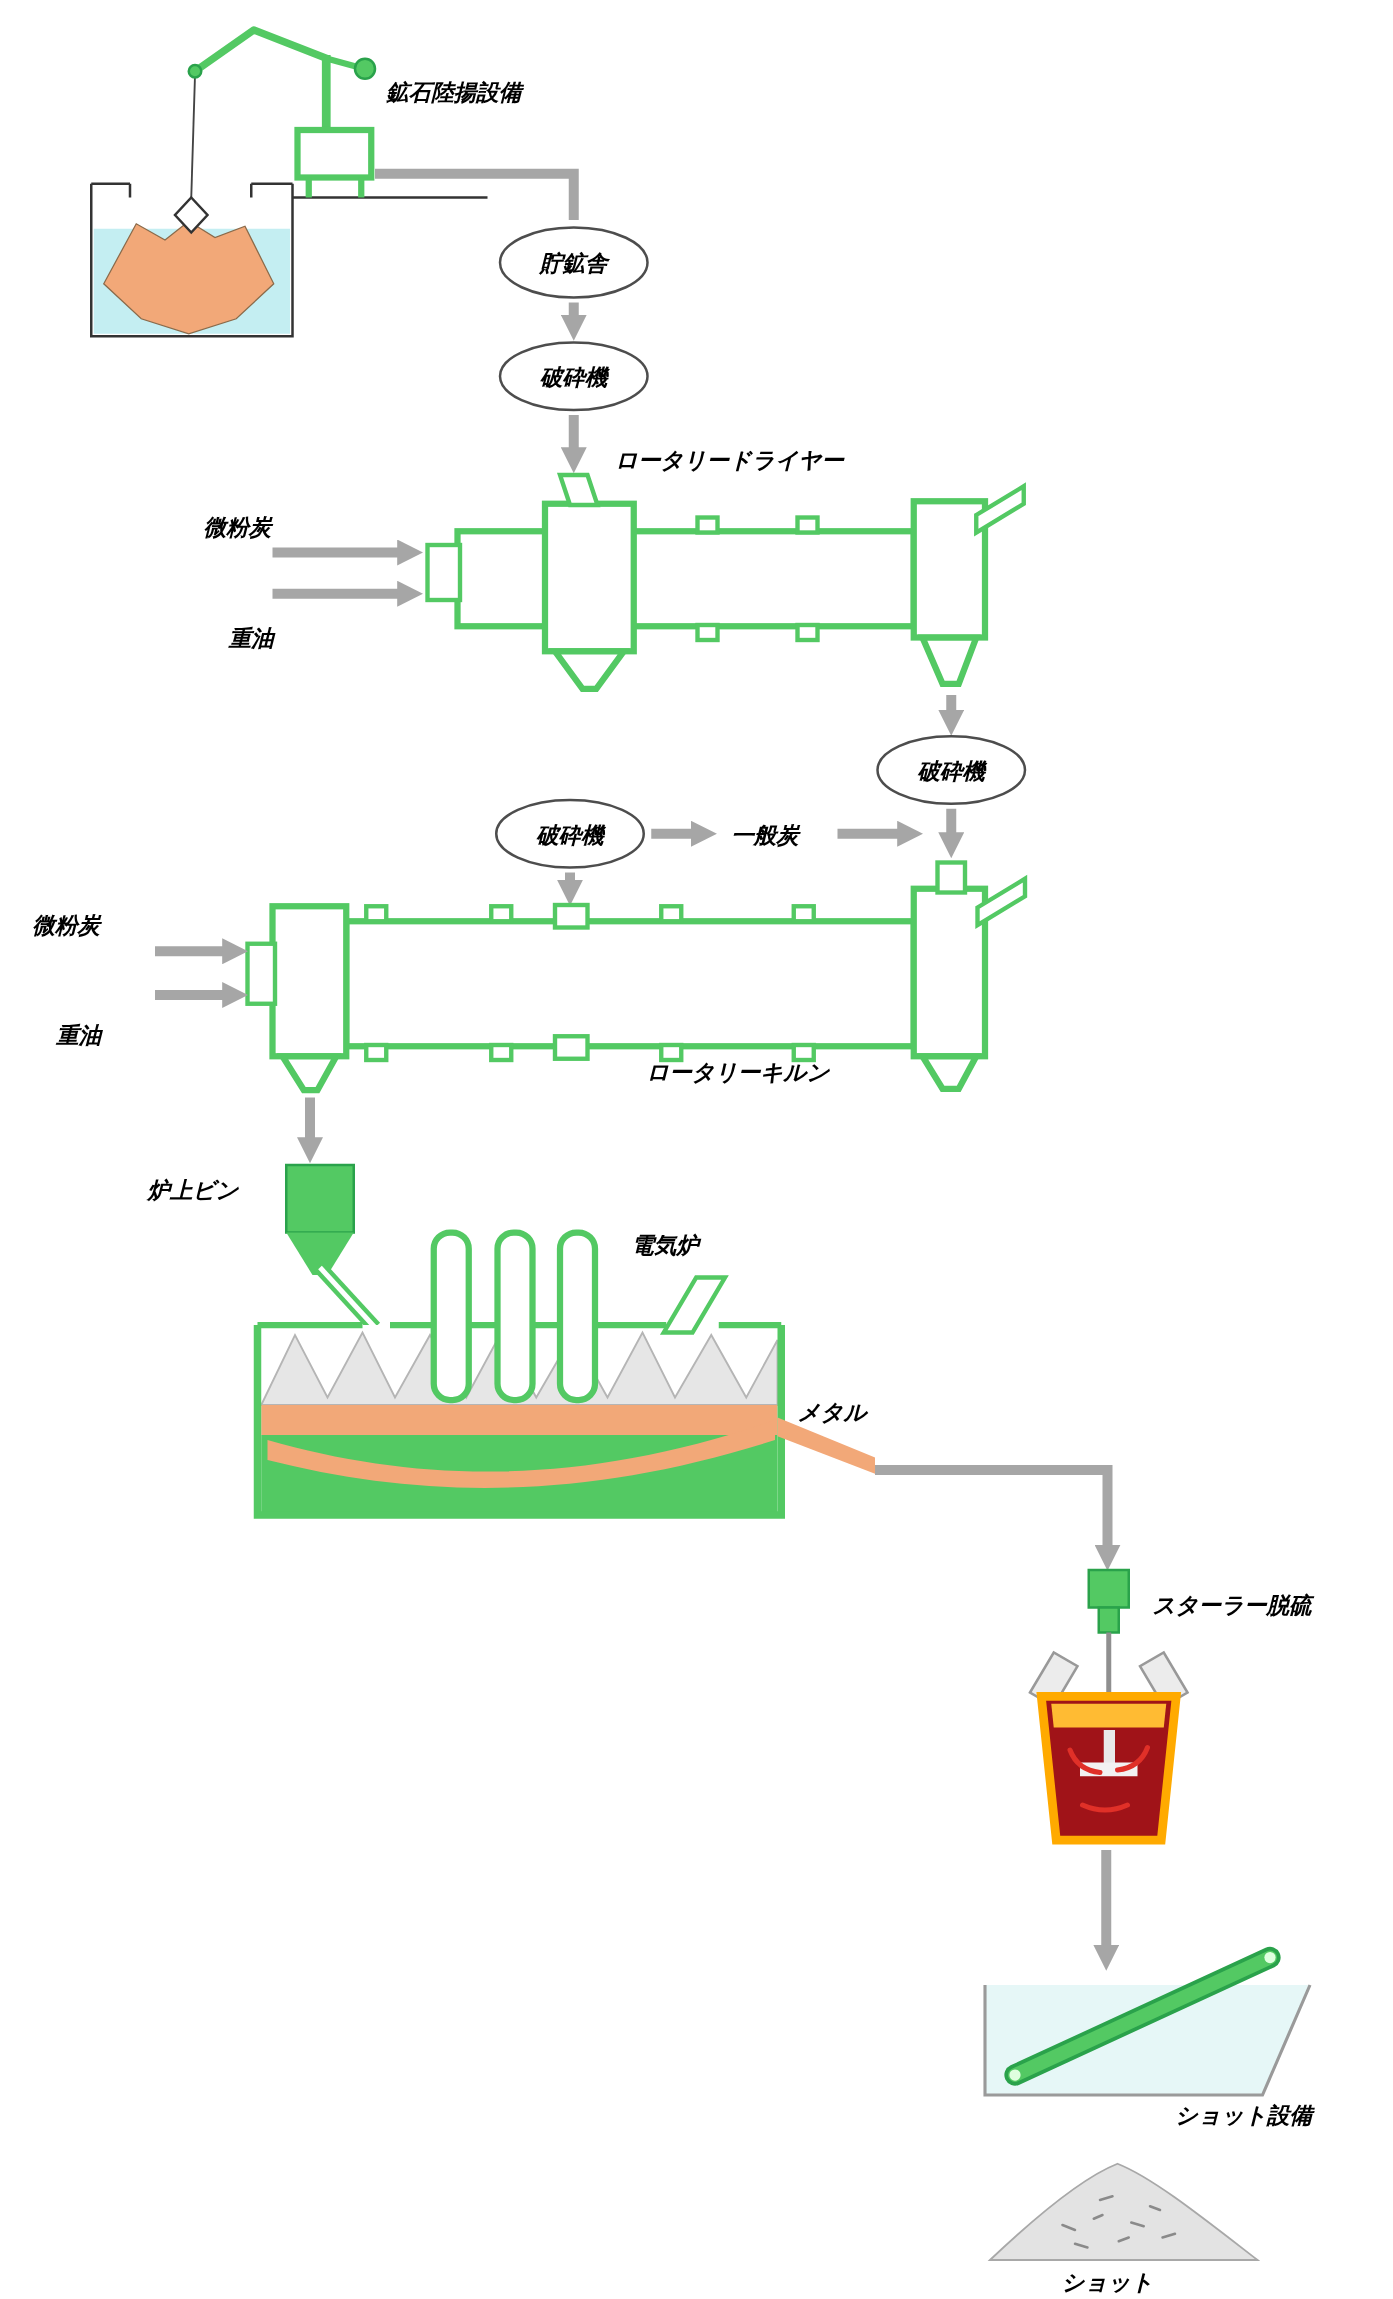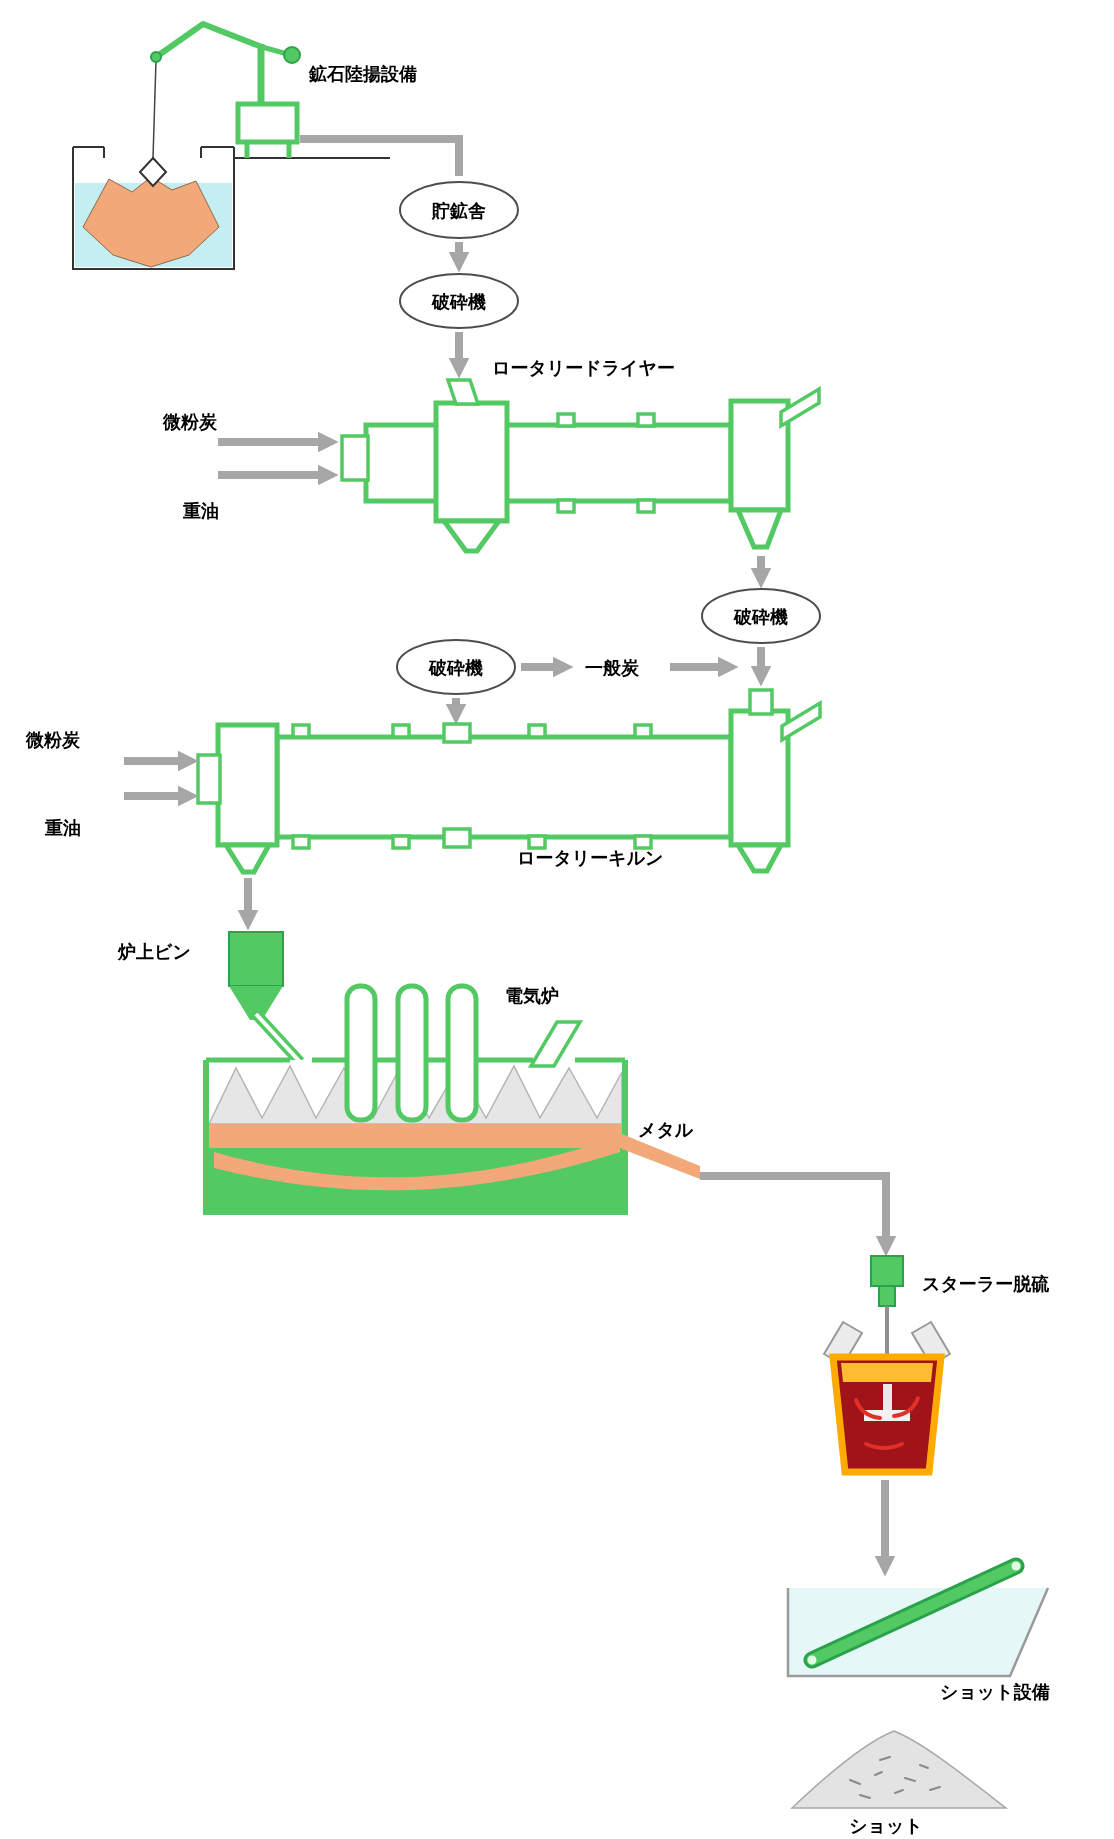--- a/index.html
+++ b/index.html
@@ -1,17 +1,17 @@
 <!DOCTYPE html>
 <html style="--machine-green: #53c963; --machine-green-dark: #2aa24b; --arrow-gray: #a6a6a6; --ore-orange: #f2a878; --water-cyan: #c4eef2; --pale-cyan: #e6f7f7; --charge-gray: #e6e6e6; --metal-red: #a01318; --bright-red: #e03028; --vessel-orange: #ffaa00; --slag-yellow: #ffbb33; --shot-gray: #e3e3e3;"><head>
 <meta charset="utf-8">
 <style>
   html,body { margin:0; padding:0; background:#ffffff; }
   body { width:1114px; height:1839px; position:relative; }
-  .diagram-wrap { width:1048px; height:1839px; }
+  .diagram-wrap { width:1048px; height:1839px;font-style:italic; }
   svg text {
     font-family: "Liberation Sans", "DejaVu Sans", sans-serif;
     font-weight: bold;
   }
   .lbl  { font-size:18px; fill:#000; }
   .clbl { font-size:18px; fill:#000; text-anchor:middle; }
 
   .machine  { fill:#fff; stroke:var(--machine-green,#53c963); stroke-width:5; }
   .machine3 { fill:#fff; stroke:var(--machine-green,#53c963); stroke-width:3.5; }
   .gsolid   { fill:var(--machine-green,#53c963); stroke:var(--machine-green-dark,#2aa24b); stroke-width:2; }

